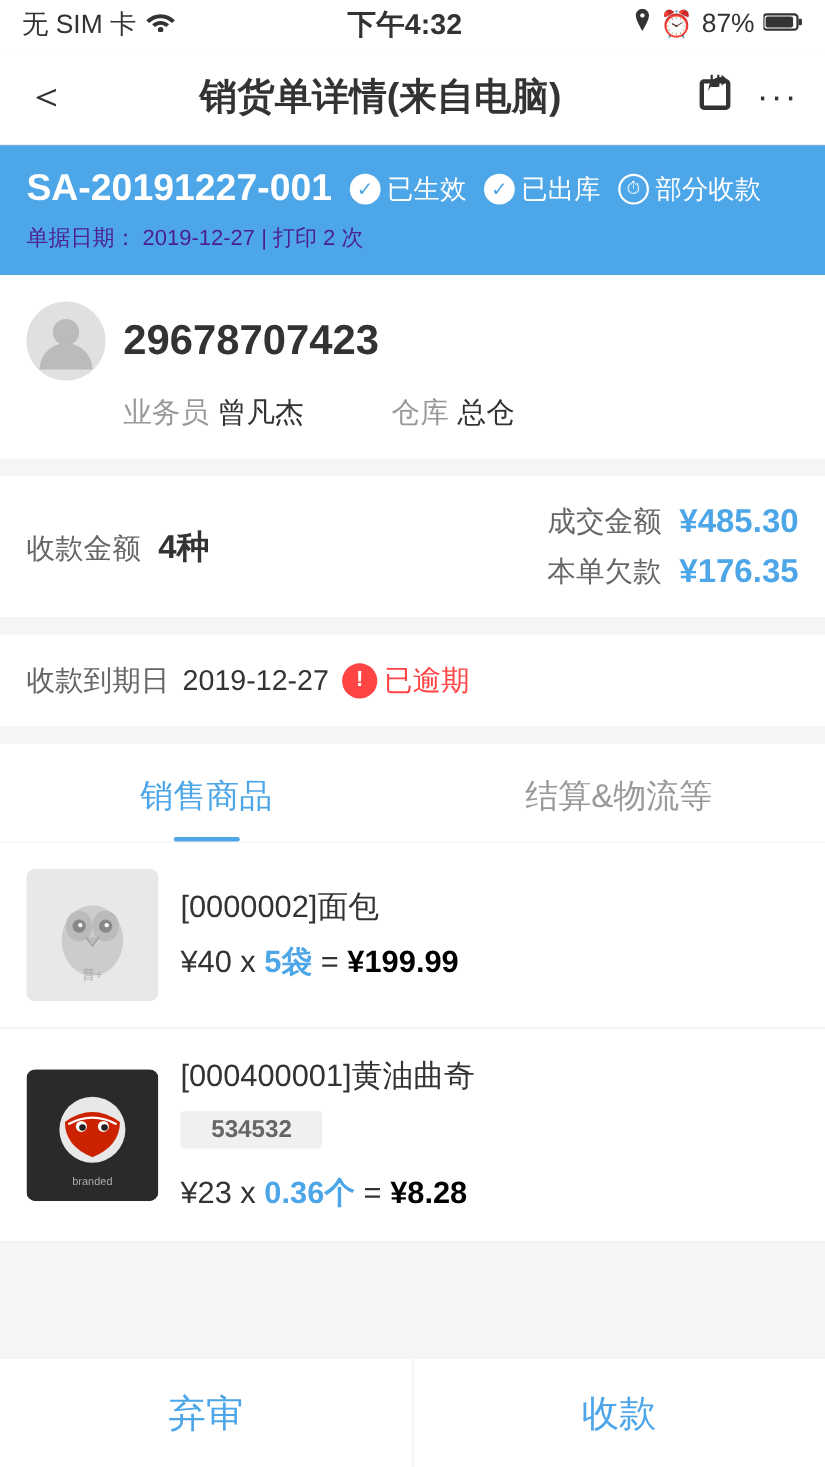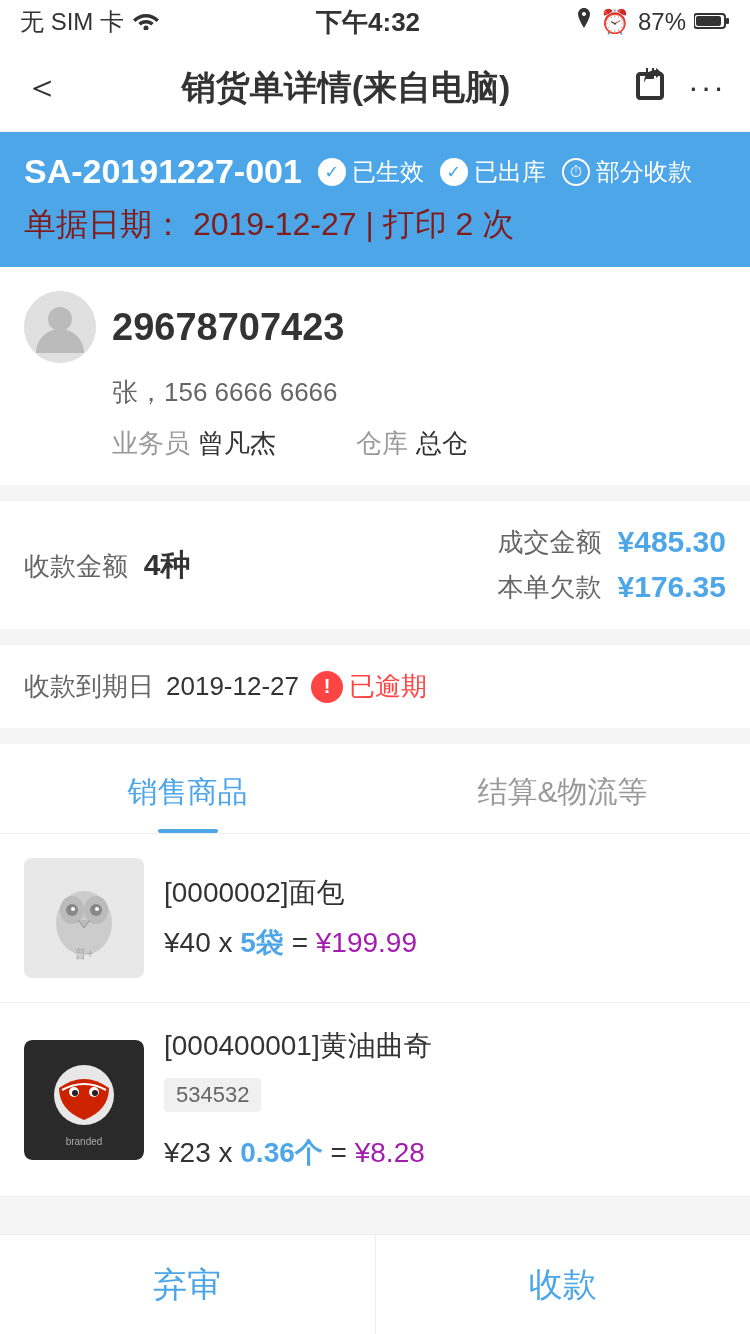--- a/index.html
+++ b/index.html
@@ -90,22 +90,22 @@
       height: 28px;
       border-radius: 50%;
       border: 2px solid #fff;
       display: flex;
       align-items: center;
       justify-content: center;
       font-size: 16px;
       color: #fff;
     }
     .banner-date {
-      font-size: 32px;
-      color: #7f1d1d;
+      font-size: 20px;
+      color: #4c1d95;
     }
 
     
     .customer-section {
       background: #fff;
       padding: 24px;
       margin-top: 0;
     }
     .customer-header {
       display: flex;
@@ -148,21 +148,21 @@
     .stats-left {
       flex: 1;
     }
     .stats-right {
       flex: 1;
       text-align: right;
     }
     .stat-item {
       display: flex;
       justify-content: flex-end;
-      align-items: flex-start;
+      align-items: center;
       margin-bottom: 10px;
       gap: 16px;
     }
     .stat-item:last-child { margin-bottom: 0; }
     .stat-label { font-size: 26px; color: #666; }
     .stat-value { font-size: 30px; color: #4DA6E8; font-weight: 600; }
     .goods-type { font-size: 26px; color: #666; }
     .goods-count { font-size: 30px; color: #333; font-weight: 600; margin-left: 8px; }
 
     
@@ -251,27 +251,28 @@
       overflow: hidden;
       flex-shrink: 0;
     }
     .product-info { flex: 1; }
     .product-name { font-size: 28px; color: #333; margin-bottom: 12px; }
     .product-sku {
       display: inline-block;
       background: #f0f0f0;
       color: #666;
       font-size: 22px;
-      padding: 4px 12px;
+      padding: 4px 28px;
       border-radius: 4px;
       margin-bottom: 12px;
+      font-weight: bold;
     }
     .product-price { font-size: 28px; color: #333; }
     .price-highlight { color: #4DA6E8; font-weight: 600; }
-    .price-total { color: #a21caf; font-weight: 400; margin-top: 36px; }
+    .price-total { color: #000000; font-weight: 700; margin-top: 36px; }
 
     
     .bottom-bar {
       position: fixed;
       bottom: 0;
       left: 0;
       width: 750px;
       height: 100px;
       background: #fff;
       border-top: 1px solid #eee;
@@ -366,21 +367,20 @@
   <div class="customer-header">
     <div class="avatar">
       <svg viewBox="0 0 72 72" xmlns="http://www.w3.org/2000/svg">
         <circle cx="36" cy="36" r="36" fill="#e0e0e0"></circle>
         <circle cx="36" cy="28" r="12" fill="#bbb"></circle>
         <path d="M12 62c0-13.3 10.7-24 24-24s24 10.7 24 24" fill="#bbb"></path>
       </svg>
     </div>
     <span class="customer-name">29678707423</span>
   </div>
-  <div class="customer-info">张，156 6666 6666</div>
   <div class="customer-meta">
     <span class="meta-label">业务员</span>
     <span class="meta-value">曾凡杰</span>
     <span class="meta-sep"></span>
     <span class="meta-label">仓库</span>
     <span class="meta-value">总仓</span>
   </div>
 </div>
 
 <div class="stats-section">

